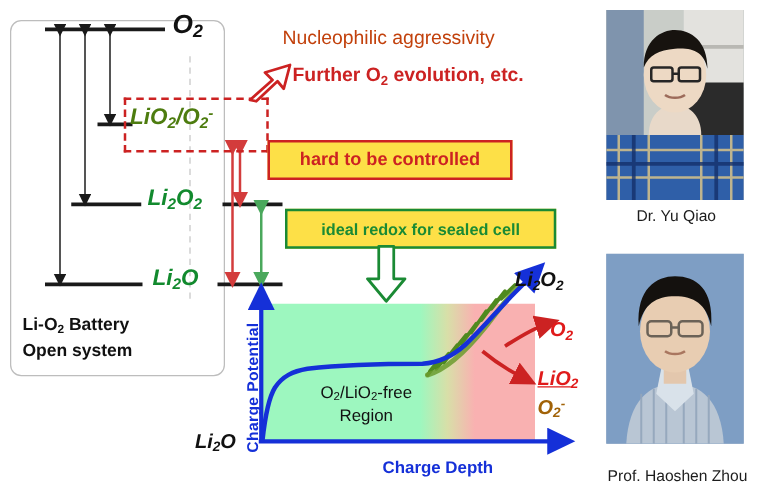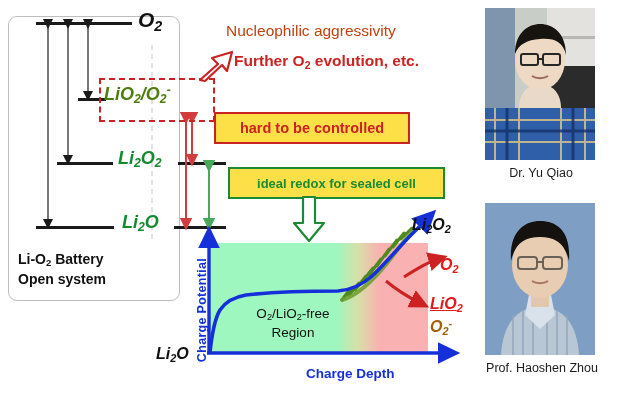--- a/index.html
+++ b/index.html
@@ -45,21 +45,21 @@
   #lbl-li2o2-chart{left:412px;top:216px;font-size:16px;color:#111;font-style:italic;font-weight:bold;}
   #lbl-o2-chart{left:440px;top:256px;font-size:16px;color:#e01b1b;font-style:italic;font-weight:bold;}
   #lbl-lio2-chart{left:430px;top:295px;font-size:16px;color:#e01b1b;font-style:italic;font-weight:bold;text-decoration:underline;}
   #lbl-o2m-chart{left:430px;top:317px;font-size:16px;color:#a16207;font-style:italic;font-weight:bold;}
 
   
   .photo{border:0;}
   #photo-qiao{left:485px;top:8px;width:110px;height:152px;overflow:hidden;background:#9aa3ab;}
   #photo-zhou{left:485px;top:203px;width:110px;height:152px;overflow:hidden;background:#8ba4c0;}
   #cap-qiao{left:486px;top:166px;width:110px;text-align:center;font-size:12.5px;color:#1c1c1c;}
-  #cap-zhou{left:472px;top:361px;width:140px;text-align:center;font-size:12.5px;color:#1c1c1c;}
+  #cap-zhou{left:472px;top:374px;width:140px;text-align:center;font-size:12.5px;color:#1c1c1c;}
   svg{display:block;overflow:visible;}
 </style>
 </head>
 <body>
 
 <div class="abs" id="panel-box"></div>
 
 <div class="abs lvl-bar" style="left:36px;top:22px;width:96px;"></div>
 <div class="abs lvl-bar" style="left:78px;top:98px;width:28px;"></div>
 <div class="abs lvl-bar" style="left:57px;top:162px;width:56px;"></div>

